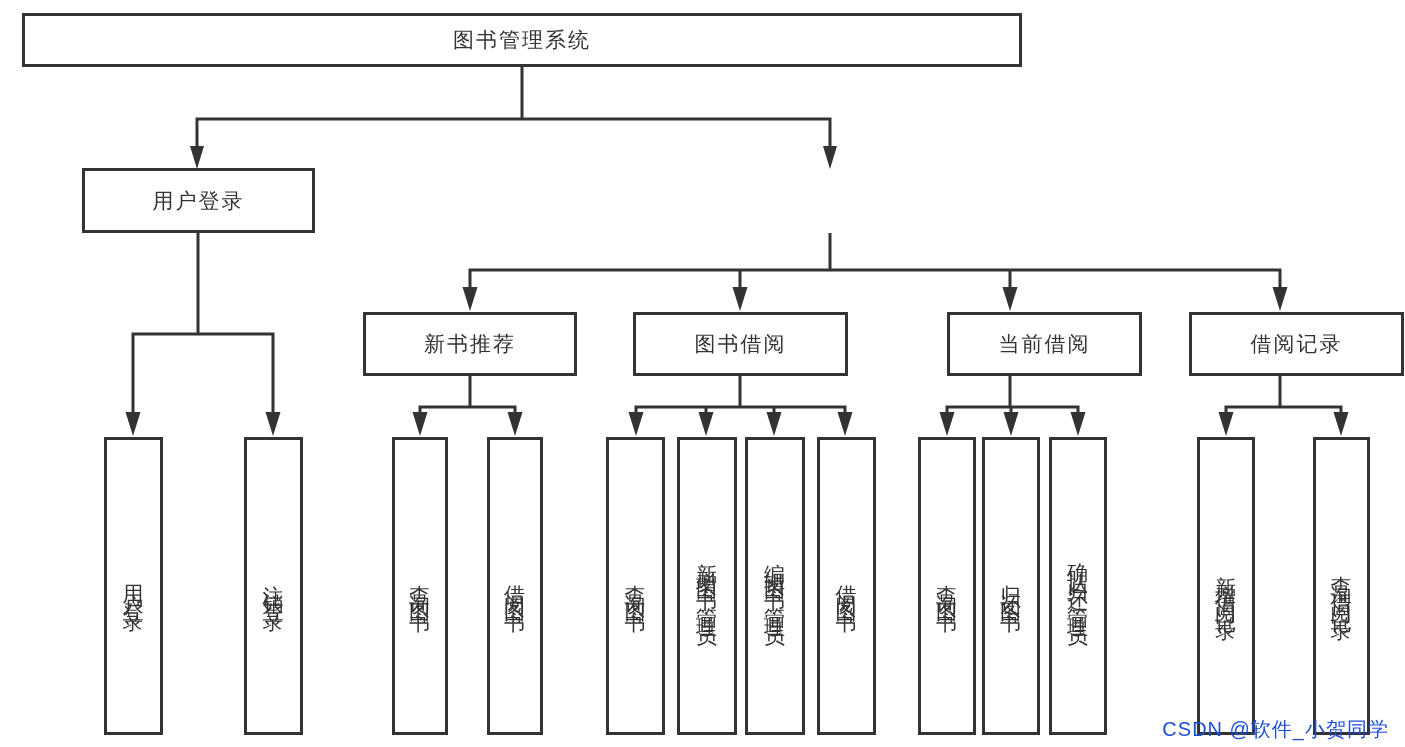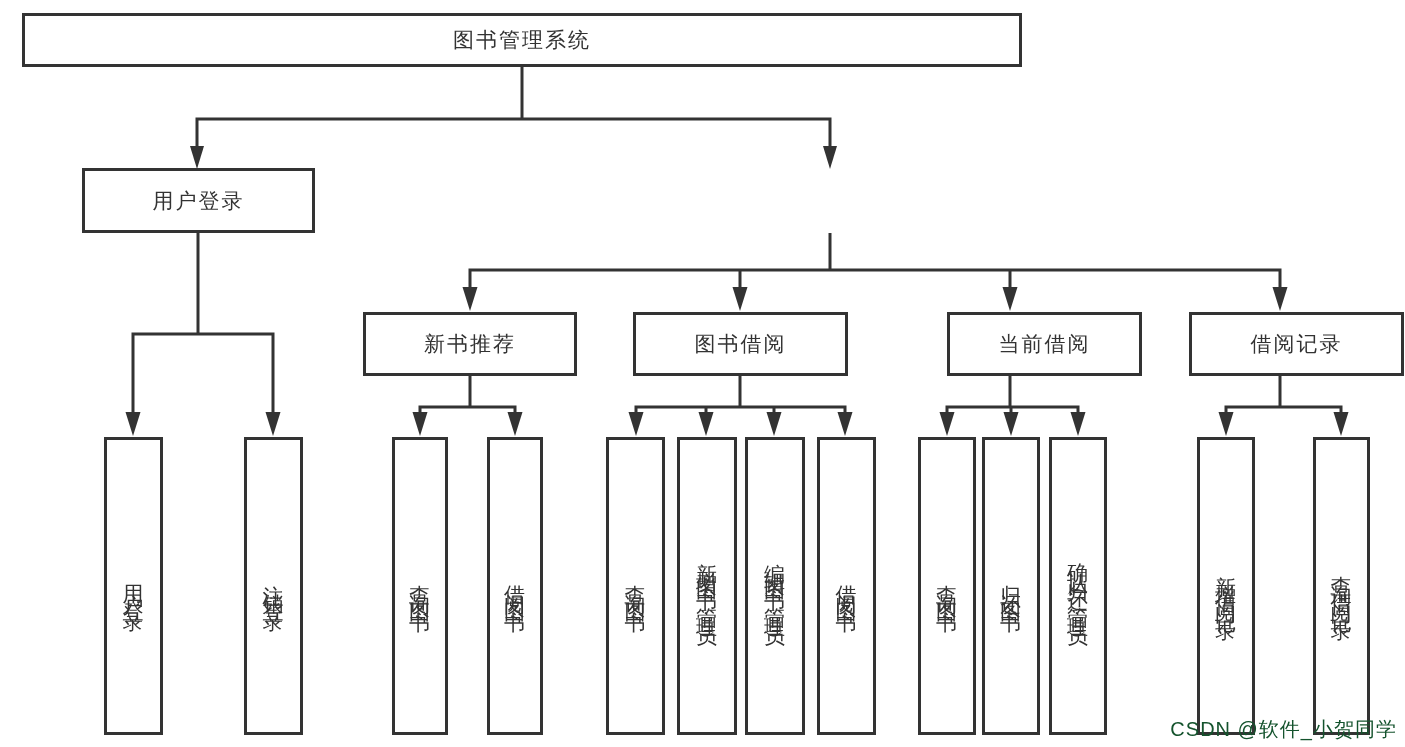--- a/index.html
+++ b/index.html
@@ -30,23 +30,23 @@
     white-space: nowrap;
   }
   .node.leaf span {
     writing-mode: vertical-rl;
     text-orientation: upright;
     letter-spacing: 9px;
     line-height: 1;
   }
   .watermark {
     position: absolute;
-    right: 8px;
+    right: 16px;
     bottom: 4px;
-    color: #14532d;
+    color: #1d4ed8;
     font-size: 20px;
     letter-spacing: 1px;
     white-space: nowrap;
   }
 </style>
 </head>
 <body>
 
 <div class="canvas">
 

